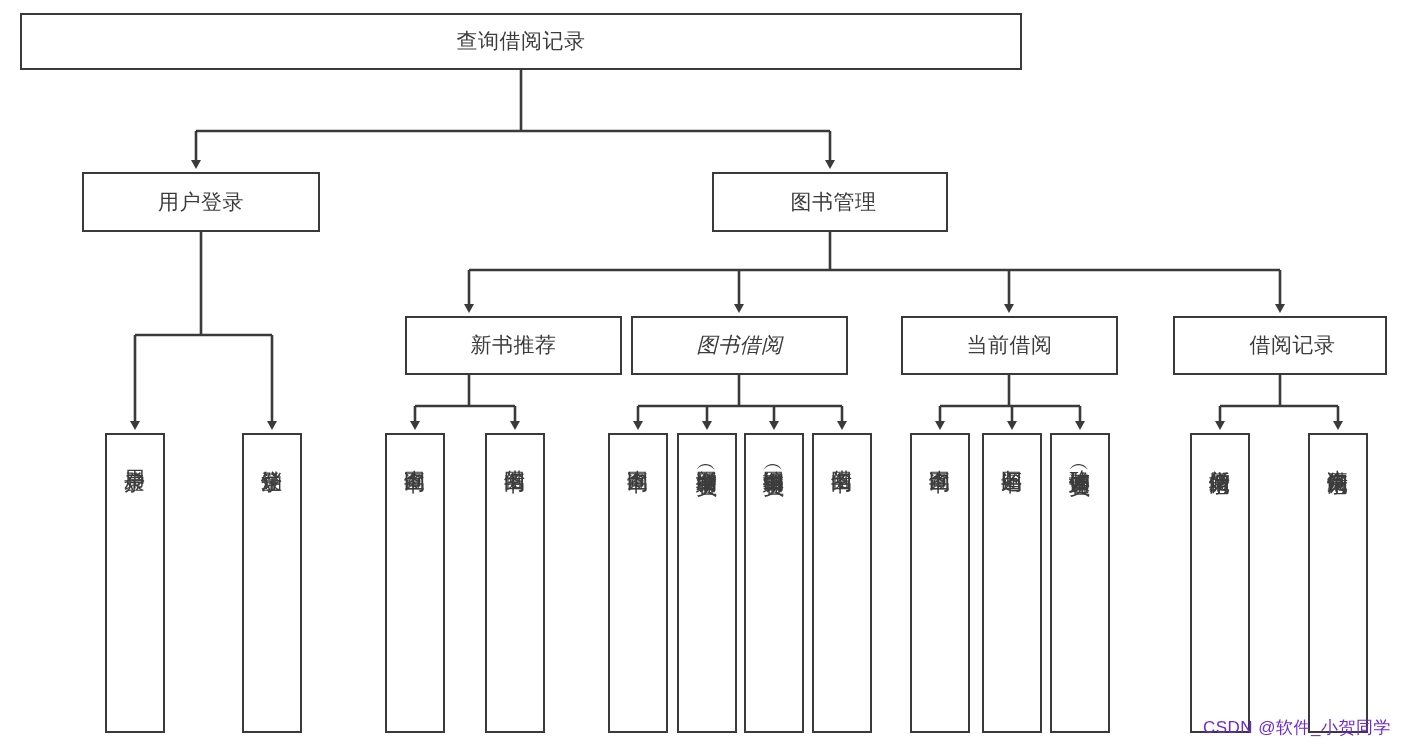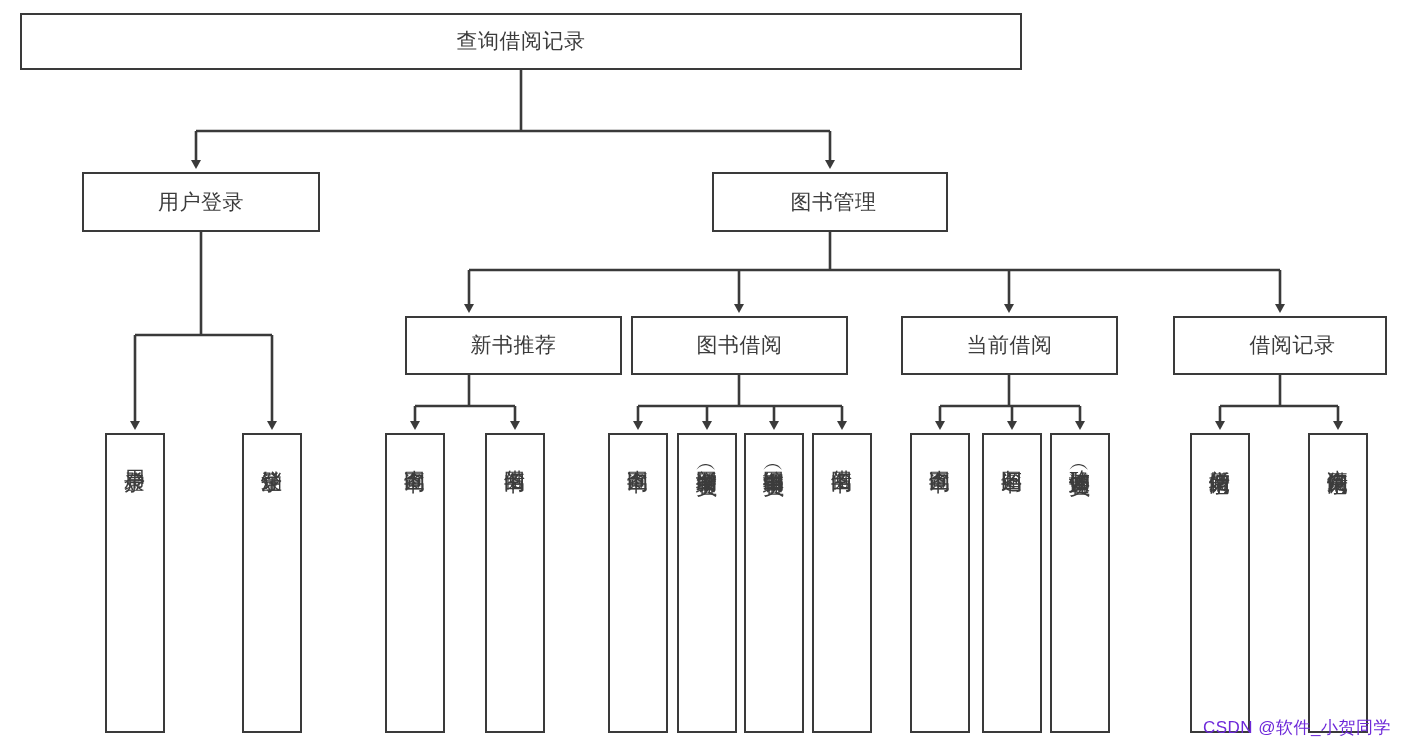--- a/index.html
+++ b/index.html
@@ -136,21 +136,21 @@
         <span class="node-label">用户登录</span>
       </div>
       <div class="node horizontal" style="left: 712px; top: 172px; width: 236px; height: 60px; padding-left: 7px;">
         <span class="node-label">图书管理</span>
       </div>
     </div>
   <div id="level3-layer">
       <div class="node horizontal" style="left: 361px; top: 316px; width: 217px; height: 59px; margin-left: 44px;">
         <span class="node-label">新书推荐</span>
       </div>
-      <div class="node horizontal" style="left: 631px; top: 316px; width: 217px; height: 59px;">
+      <div class="node horizontal" style="left: 631px; top: 316px; width: 217px; height: 59px; font-style: italic;">
         <span class="node-label">图书借阅</span>
       </div>
       <div class="node horizontal" style="left: 901px; top: 316px; width: 217px; height: 59px; justify-content: center;">
         <span class="node-label">当前借阅</span>
       </div>
       <div class="node horizontal" style="left: 1173px; top: 316px; width: 214px; height: 59px; padding-left: 25px;">
         <span class="node-label">借阅记录</span>
       </div>
     </div>
   <div id="leaves-layer">

